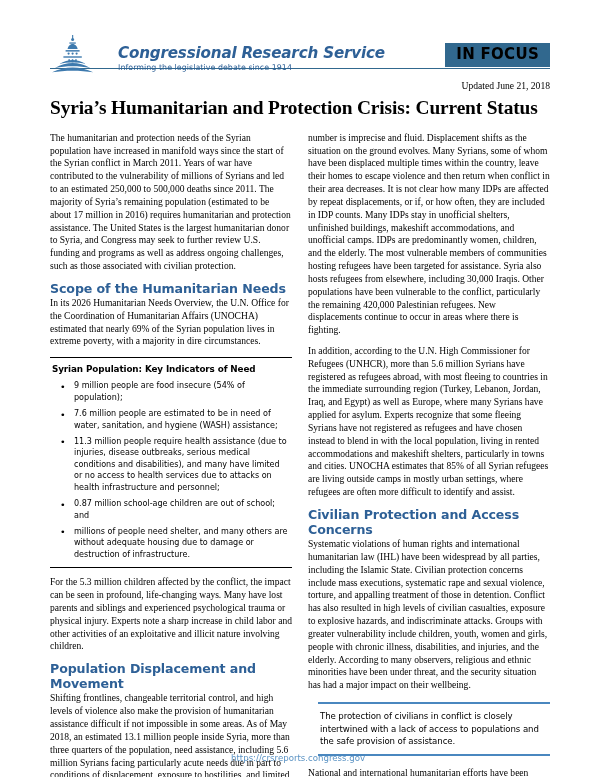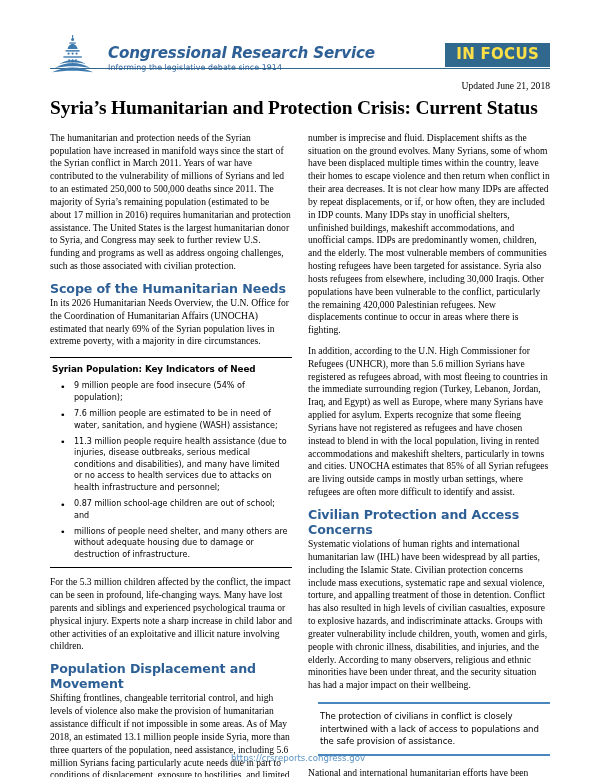--- a/index.html
+++ b/index.html
@@ -29,21 +29,21 @@
     display: flex;
     align-items: flex-start;
     justify-content: space-between;
     padding-top: 34px;
     height: 62px;
   }
 
   .brand {
     display: flex;
     align-items: flex-end;
-    gap: 12px;
+    gap: 22px;
   }
 
   .capitol-logo {
     width: 46px;
     height: 42px;
     flex: 0 0 auto;
     display: block;
   }
 
   .brand-text { padding-bottom: 2px; }
@@ -65,21 +65,21 @@
     color: #2E6096;
     line-height: 1.5;
     letter-spacing: 0.05px;
     white-space: nowrap;
   }
 
   .in-focus {
     font-family: "DejaVu Sans", sans-serif;
     font-weight: bold;
     font-size: 15px;
-    color: #fde047;
+    color: #000000;
     background: #31688E;
     padding: 3px 11px 4px 11px;
     letter-spacing: 0.3px;
     line-height: 1.15;
     margin-top: 9px;
   }
 
   .masthead-rule {
     border: 0;
     border-top: 1.6px solid #31688E;

